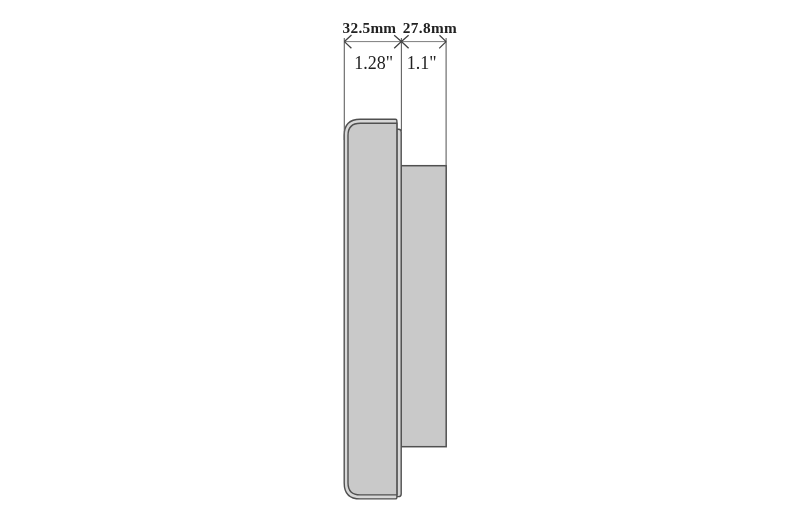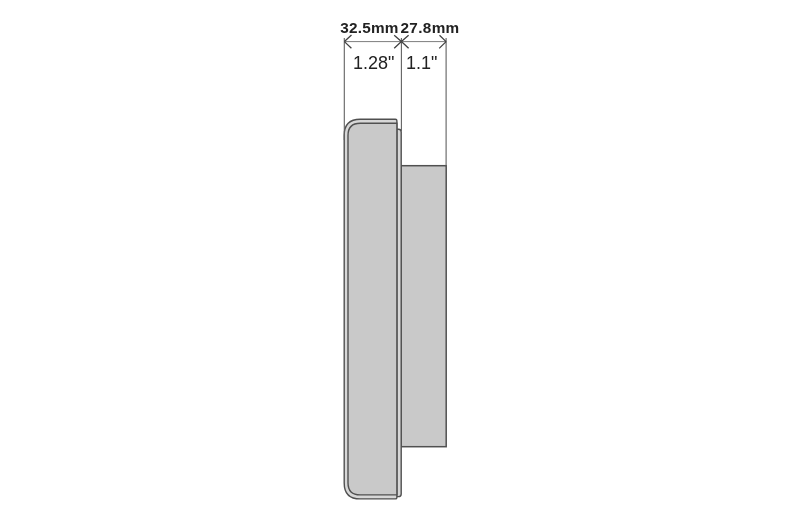--- a/index.html
+++ b/index.html
@@ -1,17 +1,17 @@
 <!DOCTYPE html>
 <html><head>
 <meta charset="utf-8">
 <style>
   html,body{margin:0;padding:0;background:#ffffff;}
   .stage{position:relative;width:790px;height:520px;background:#ffffff;overflow:hidden;
-         font-family:Liberation Sans, sans-serif;}
+         font-family:Liberation Serif, serif;}
 </style>
 </head>
 <body>
 
 <div class="stage">
 <svg style="transform:translateZ(0)" width="790" height="520" viewBox="0 0 790 520" xmlns="http://www.w3.org/2000/svg">
 
   <rect x="401.2" y="165.7" width="45" height="281" fill="#c9c9c9" stroke="#505050" stroke-width="1.5"></rect>
 
   <path d="M 396,129.2 L 398.5,129.2 Q 401.2,129.2 401.2,131.9 L 401.2,493.9 Q 401.2,496.6 398.5,496.6 L 396,496.6 Z" fill="#d7d7d7" stroke="#505050" stroke-width="1.4"></path>

